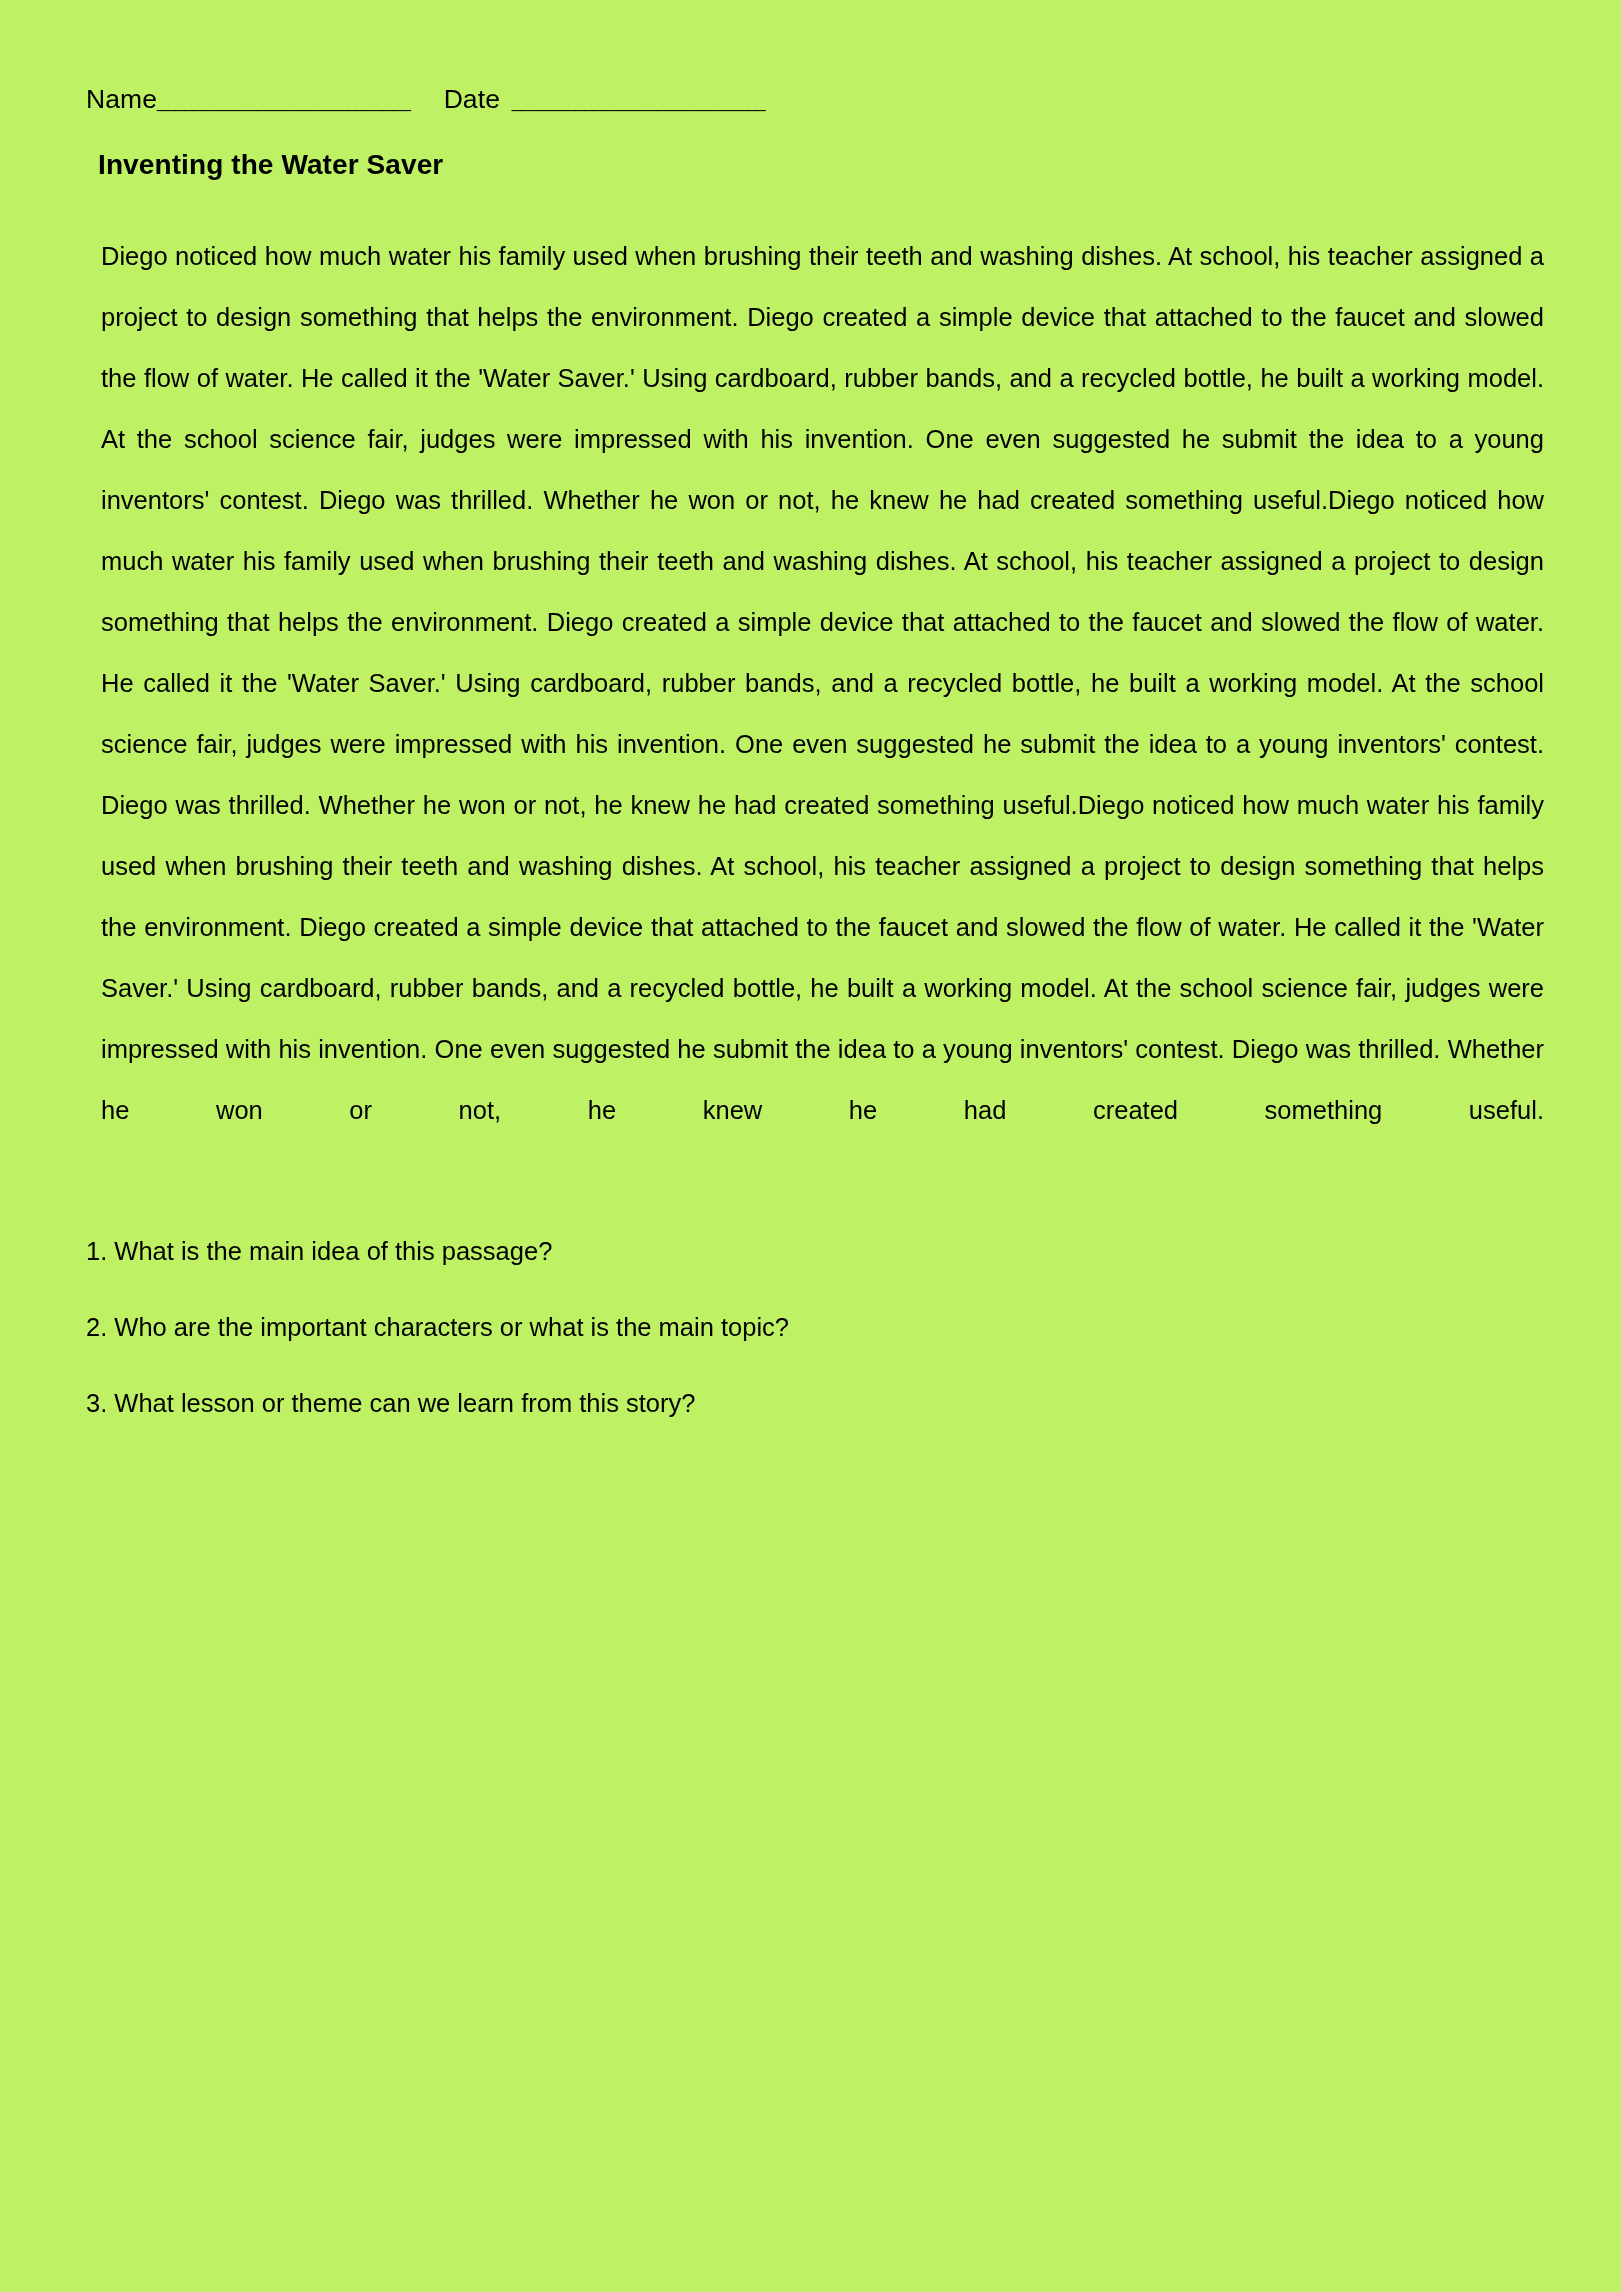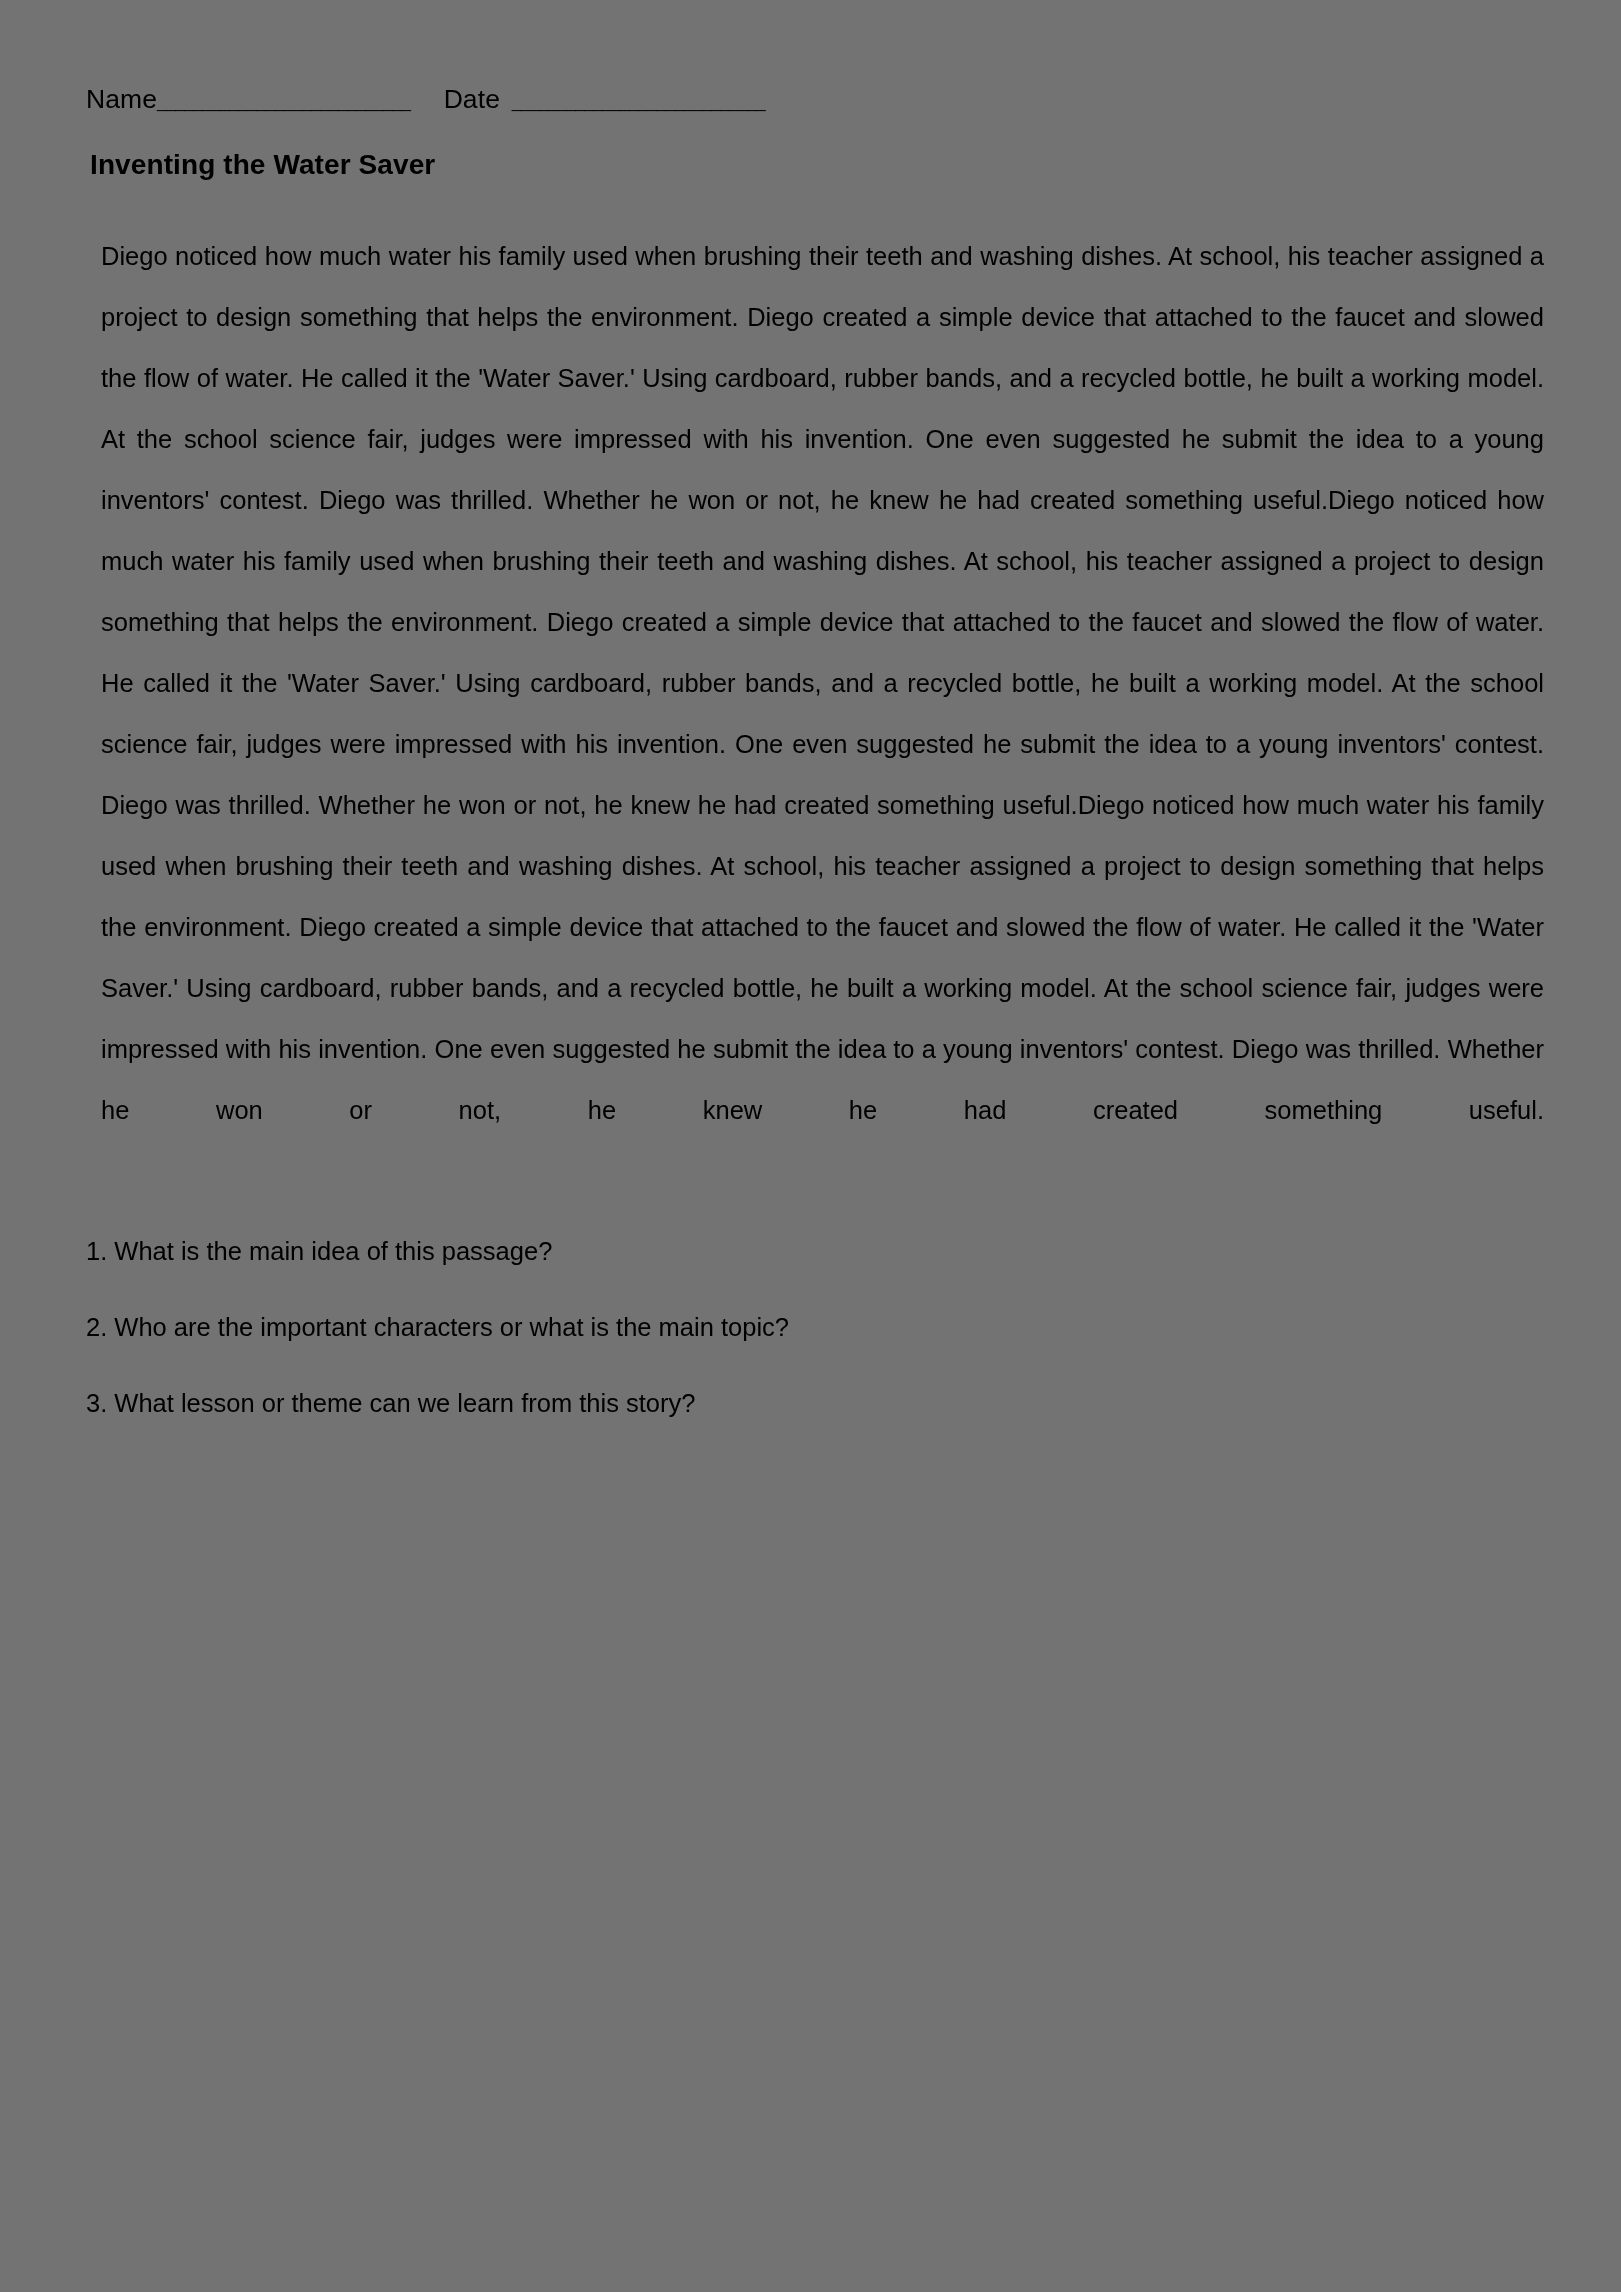--- a/index.html
+++ b/index.html
@@ -8,21 +8,21 @@
     background: #ffffff;
   }
   body {
     font-family: "Liberation Sans", sans-serif;
     color: #000000;
   }
   .page {
     position: relative;
     width: 1621px;
     height: 2293px;
-    background: #737373;
+    background: #bef264;
     box-sizing: border-box;
     padding: 86px 92px 0 86px;
     overflow: hidden;
   }
 
   
   .namedate-row {
     display: flex;
     align-items: baseline;
     font-size: 26.5px;
@@ -42,21 +42,21 @@
   }
   .nd-gap {
     display: inline-block;
     width: 33px;
   }
 
   
   .doc-title {
     font-size: 28px;
     font-weight: bold;
-    margin: 35px 0 0 4px;
+    margin: 35px 0 0 12px;
     line-height: 1.2;
     letter-spacing: 0.1px;
   }
 
   
   .passage {
     margin: 45px 0 0 15px;
     font-size: 25.5px;
     line-height: 61px;
     text-align: justify;

